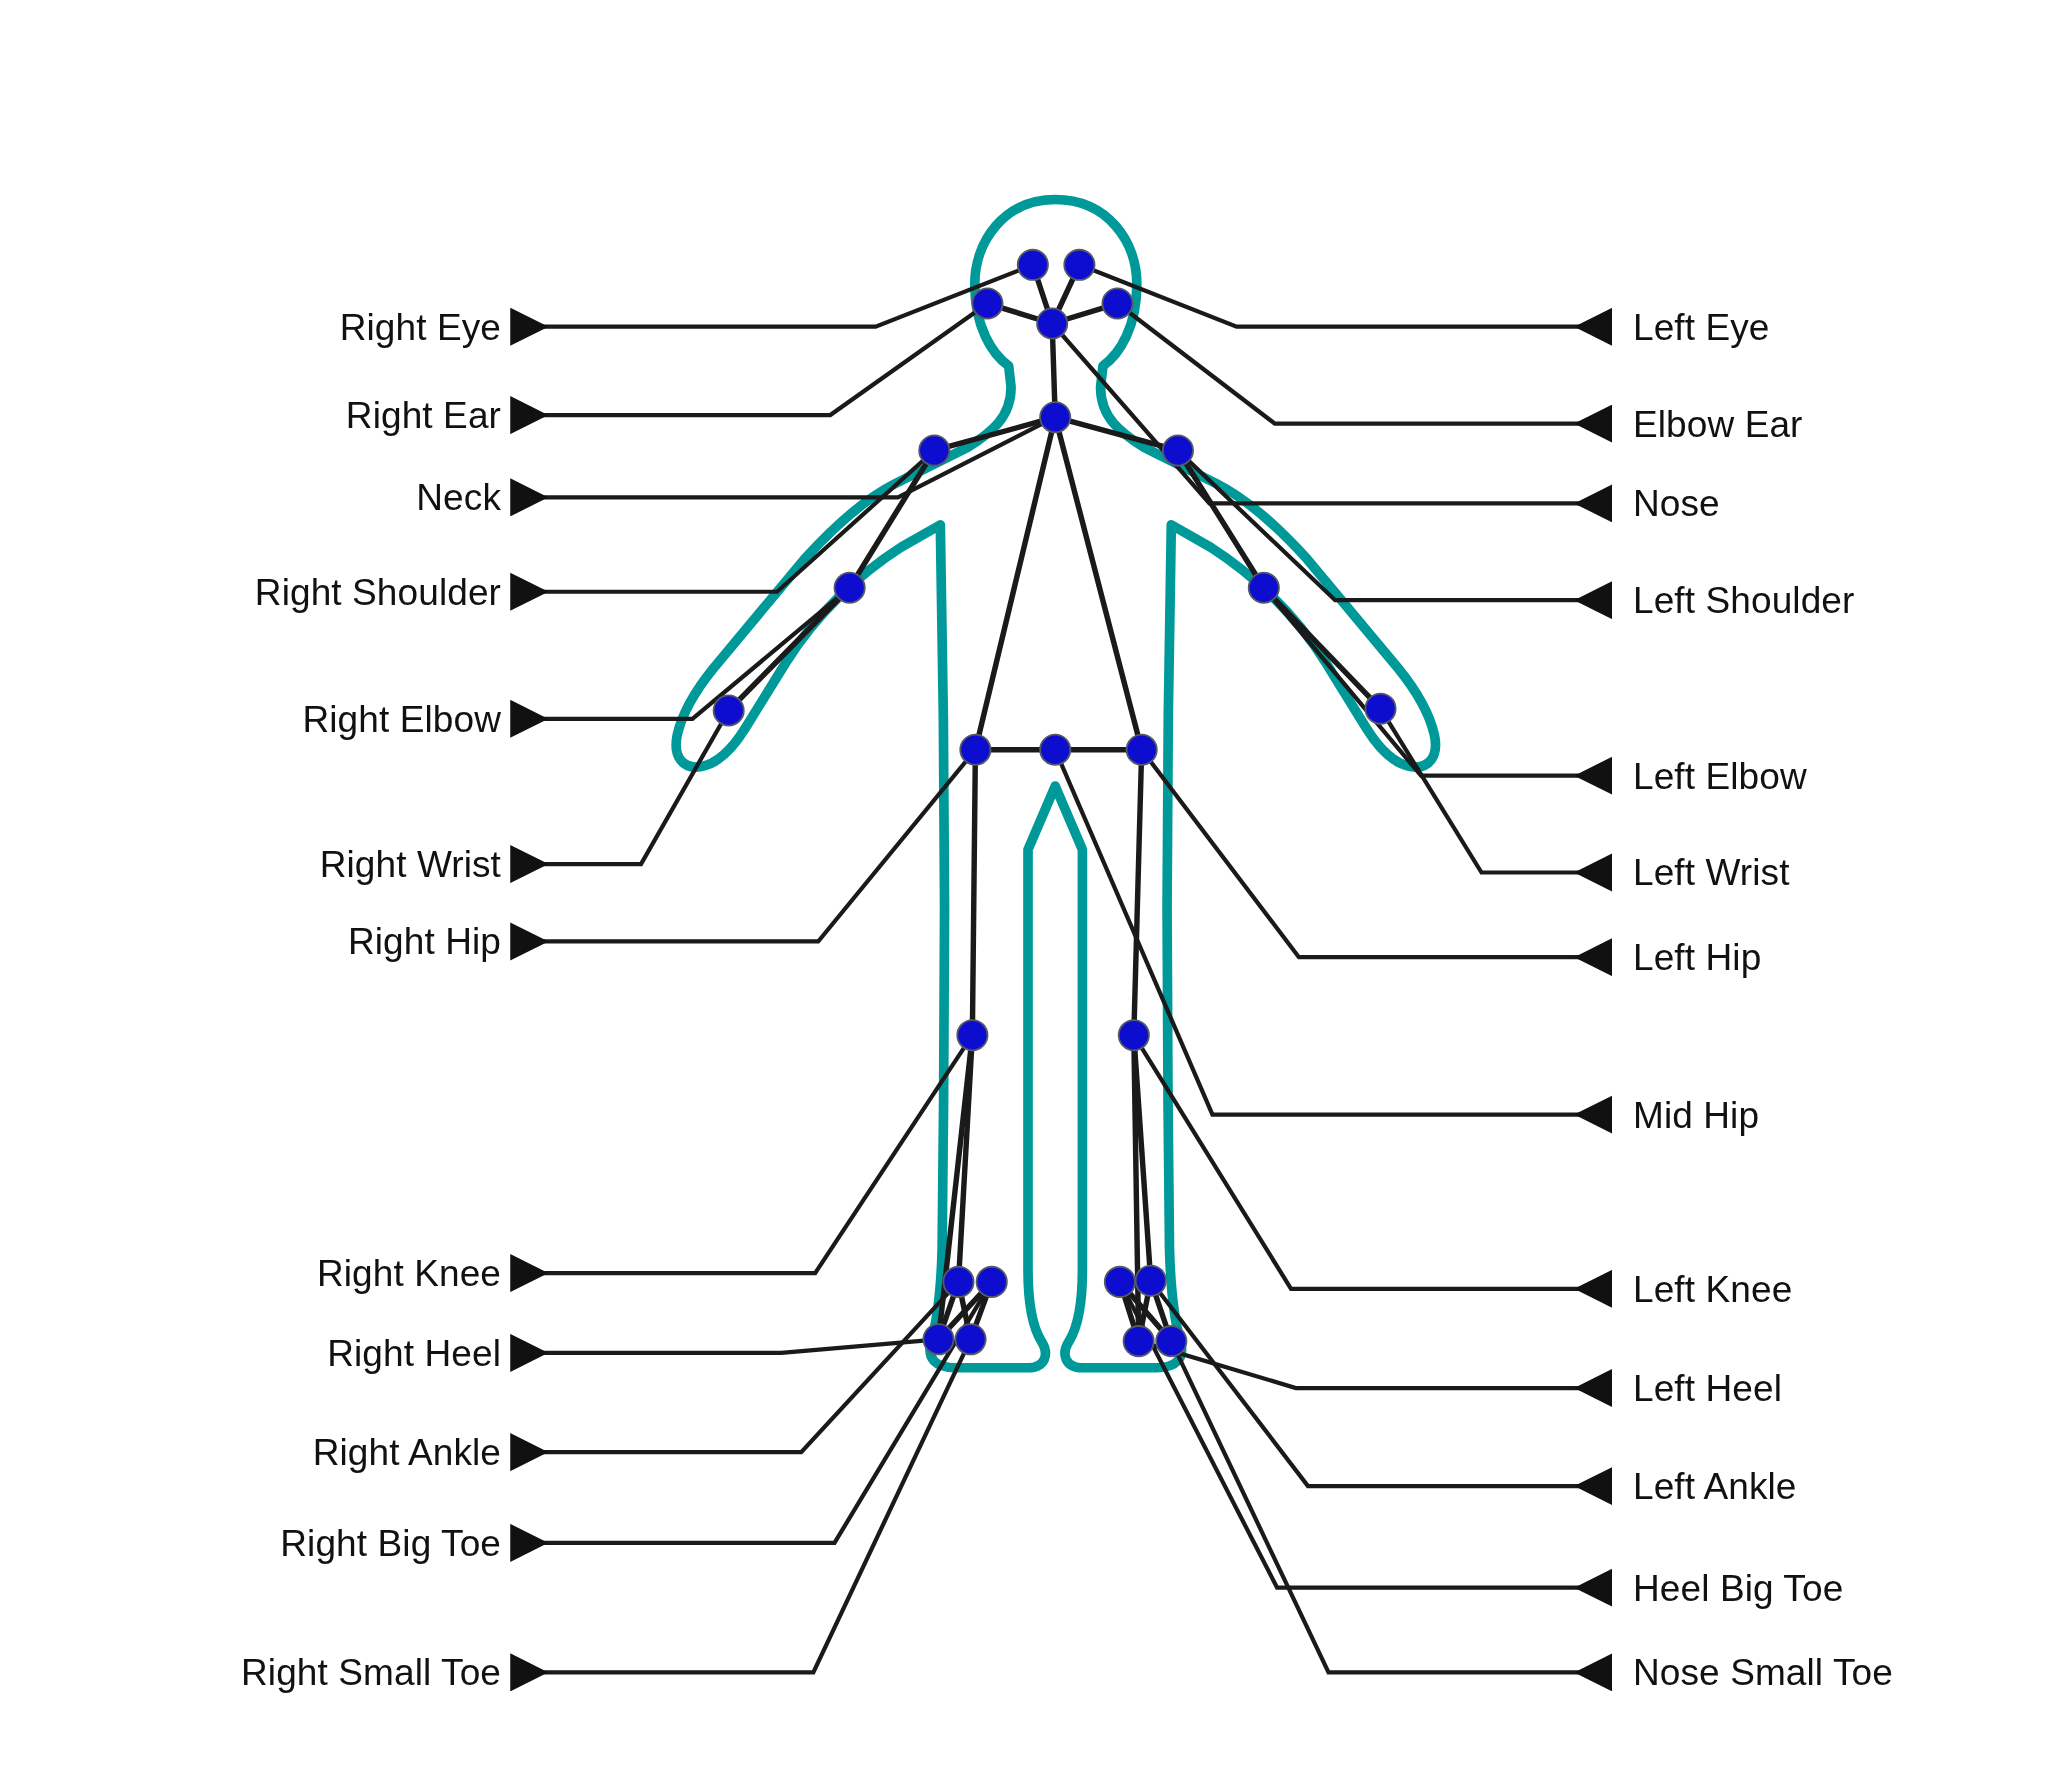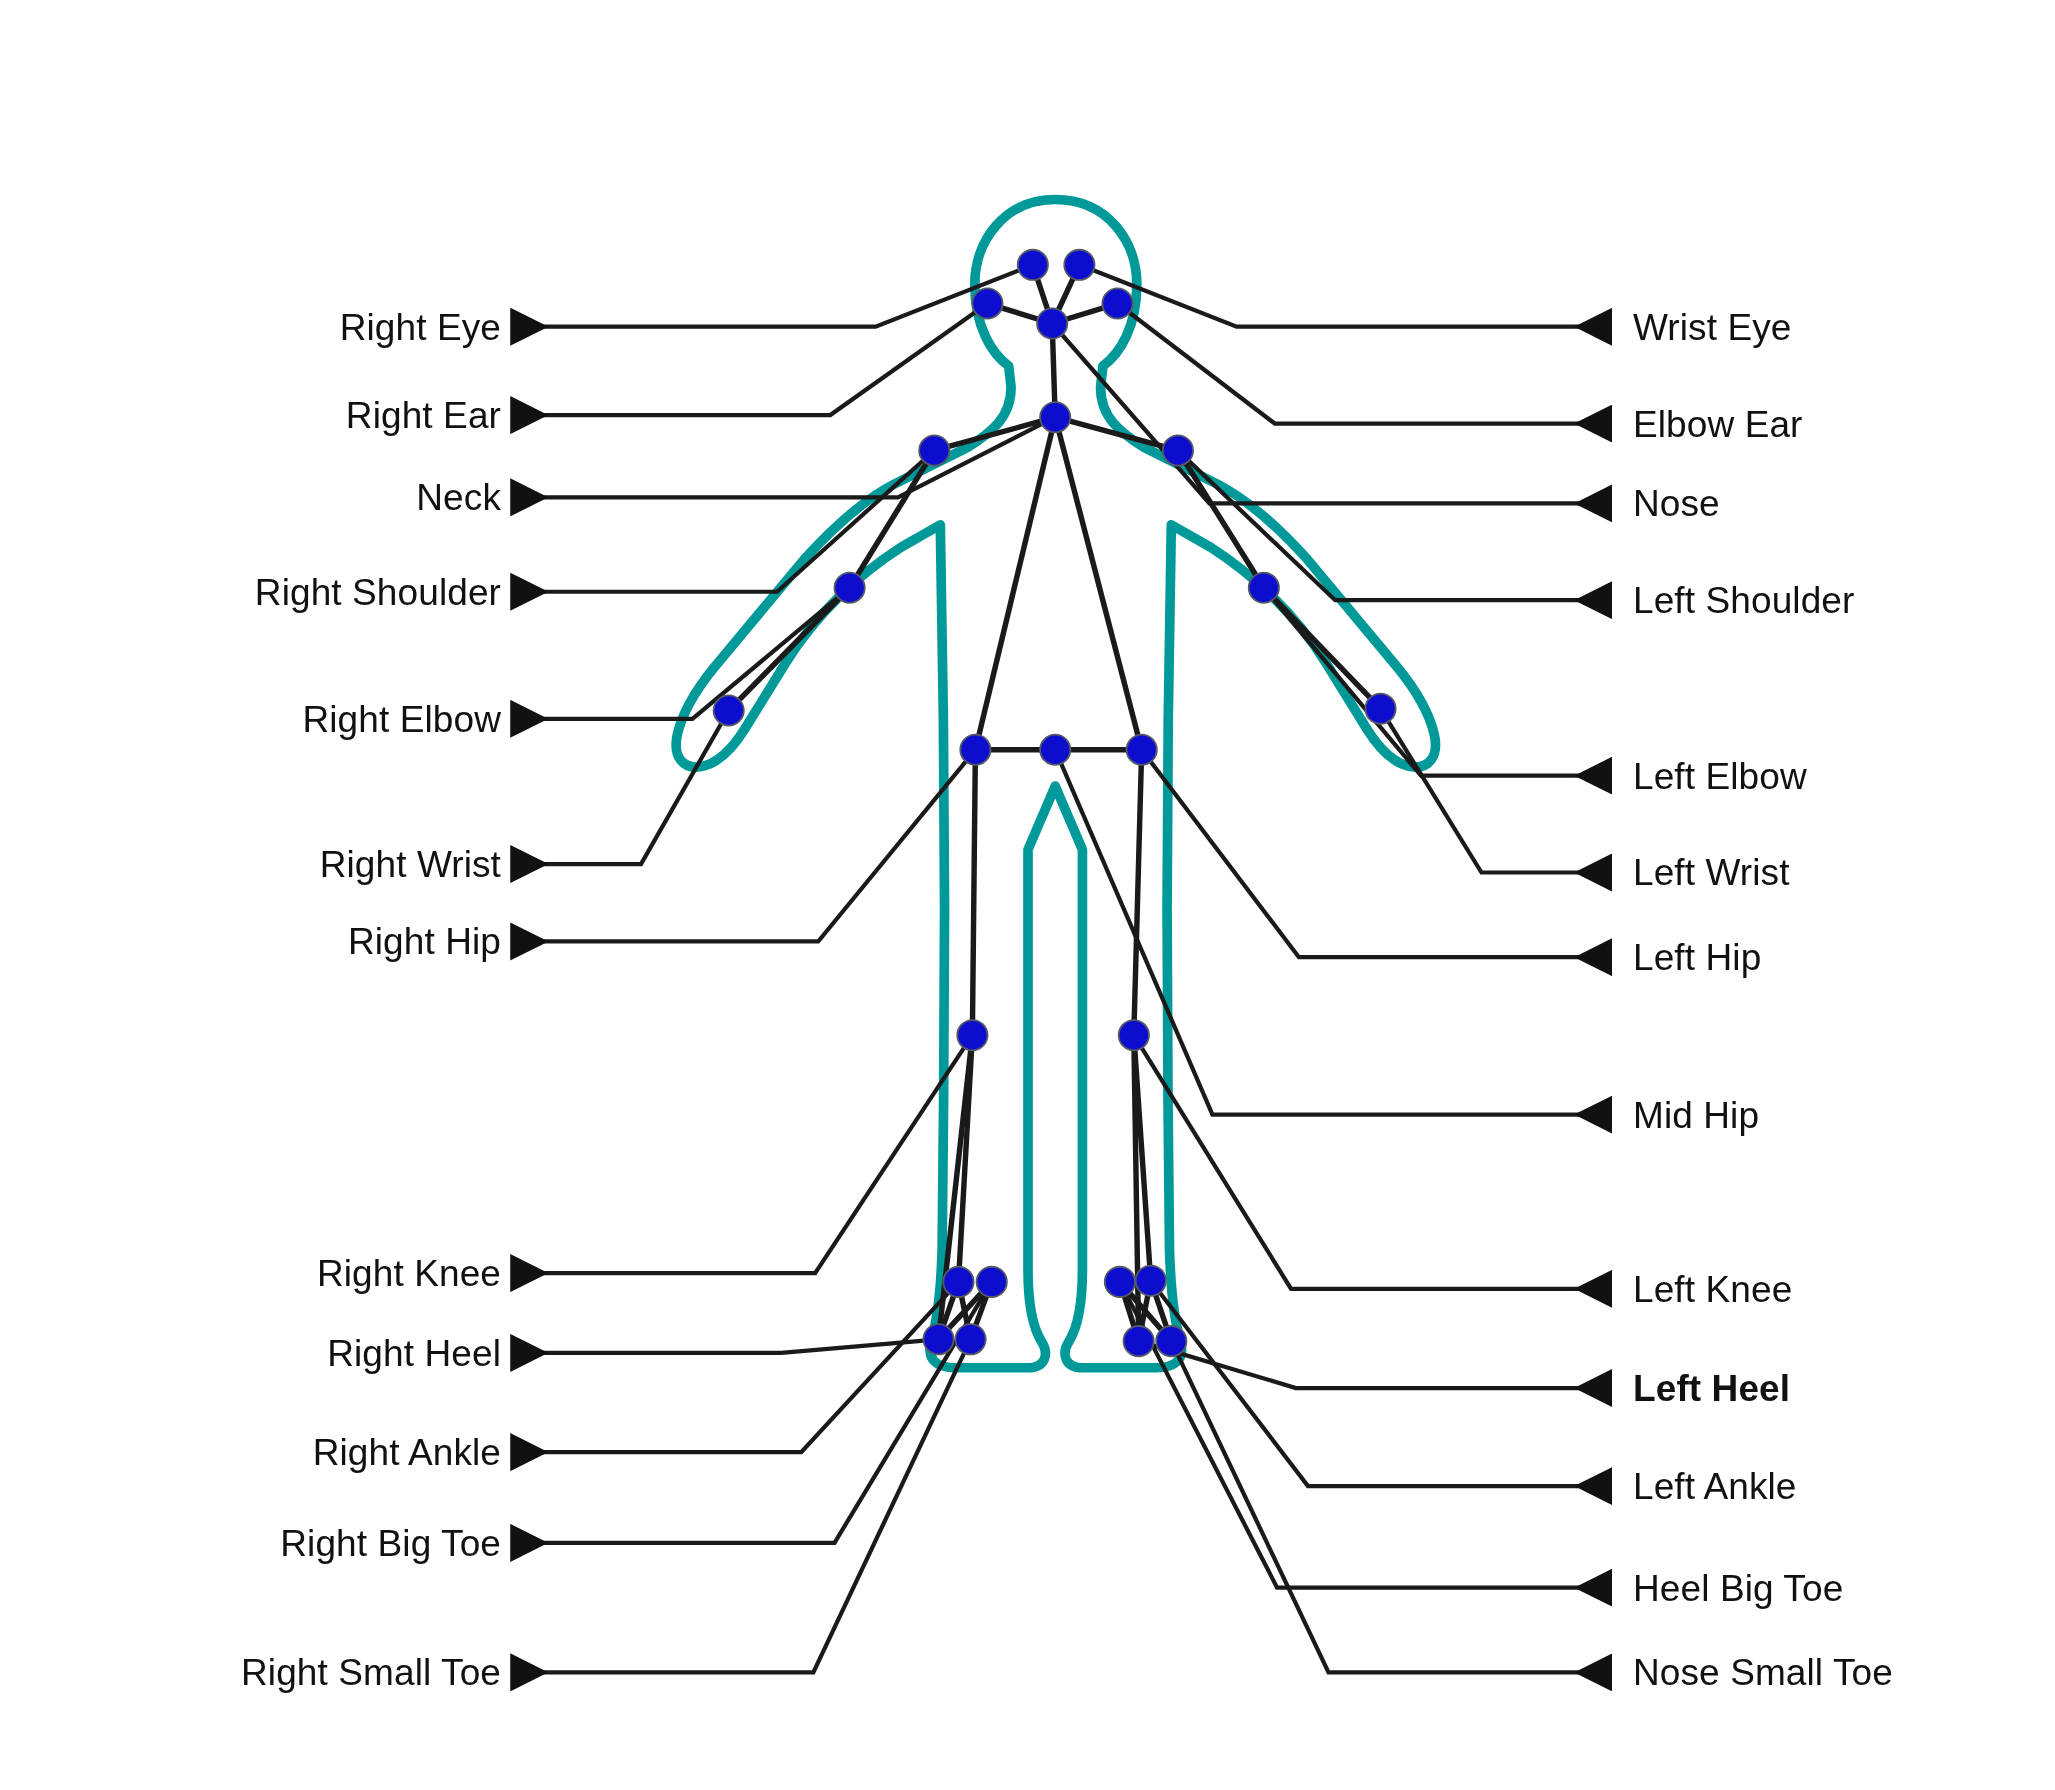--- a/index.html
+++ b/index.html
@@ -229,30 +229,30 @@
       <div class="label left" style="right: 1555px; top: 719px;">Right Elbow</div>
       <div class="label left" style="right: 1555px; top: 864px;">Right Wrist</div>
       <div class="label left" style="right: 1555px; top: 941px;">Right Hip</div>
       <div class="label left" style="right: 1555px; top: 1273px;">Right Knee</div>
       <div class="label left" style="right: 1555px; top: 1353px;">Right Heel</div>
       <div class="label left" style="right: 1555px; top: 1452px;">Right Ankle</div>
       <div class="label left" style="right: 1555px; top: 1543px;">Right Big Toe</div>
       <div class="label left" style="right: 1555px; top: 1672px;">Right Small Toe</div>
     </div>
   <div id="labels-right-col">
-      <div class="label right" style="left: 1633px; top: 327px;">Wrist Eye</div>
+      <div class="label right" style="left: 1633px; top: 327px;">Left Eye</div>
       <div class="label right" style="left: 1633px; top: 424px;">Elbow Ear</div>
       <div class="label right" style="left: 1633px; top: 503px;">Nose</div>
       <div class="label right" style="left: 1633px; top: 600px;">Left Shoulder</div>
       <div class="label right" style="left: 1633px; top: 776px;">Left Elbow</div>
       <div class="label right" style="left: 1633px; top: 872px;">Left Wrist</div>
       <div class="label right" style="left: 1633px; top: 957px;">Left Hip</div>
       <div class="label right" style="left: 1633px; top: 1115px;">Mid Hip</div>
       <div class="label right" style="left: 1633px; top: 1289px;">Left Knee</div>
-      <div class="label right" style="left: 1633px; top: 1388px; font-weight: bold;">Left Heel</div>
+      <div class="label right" style="left: 1633px; top: 1388px;">Left Heel</div>
       <div class="label right" style="left: 1633px; top: 1486px;">Left Ankle</div>
       <div class="label right" style="left: 1633px; top: 1588px;">Heel Big Toe</div>
       <div class="label right" style="left: 1633px; top: 1672px;">Nose Small Toe</div>
     </div>
 
   <div id="logo">
   </div>
 
 </div>
 

